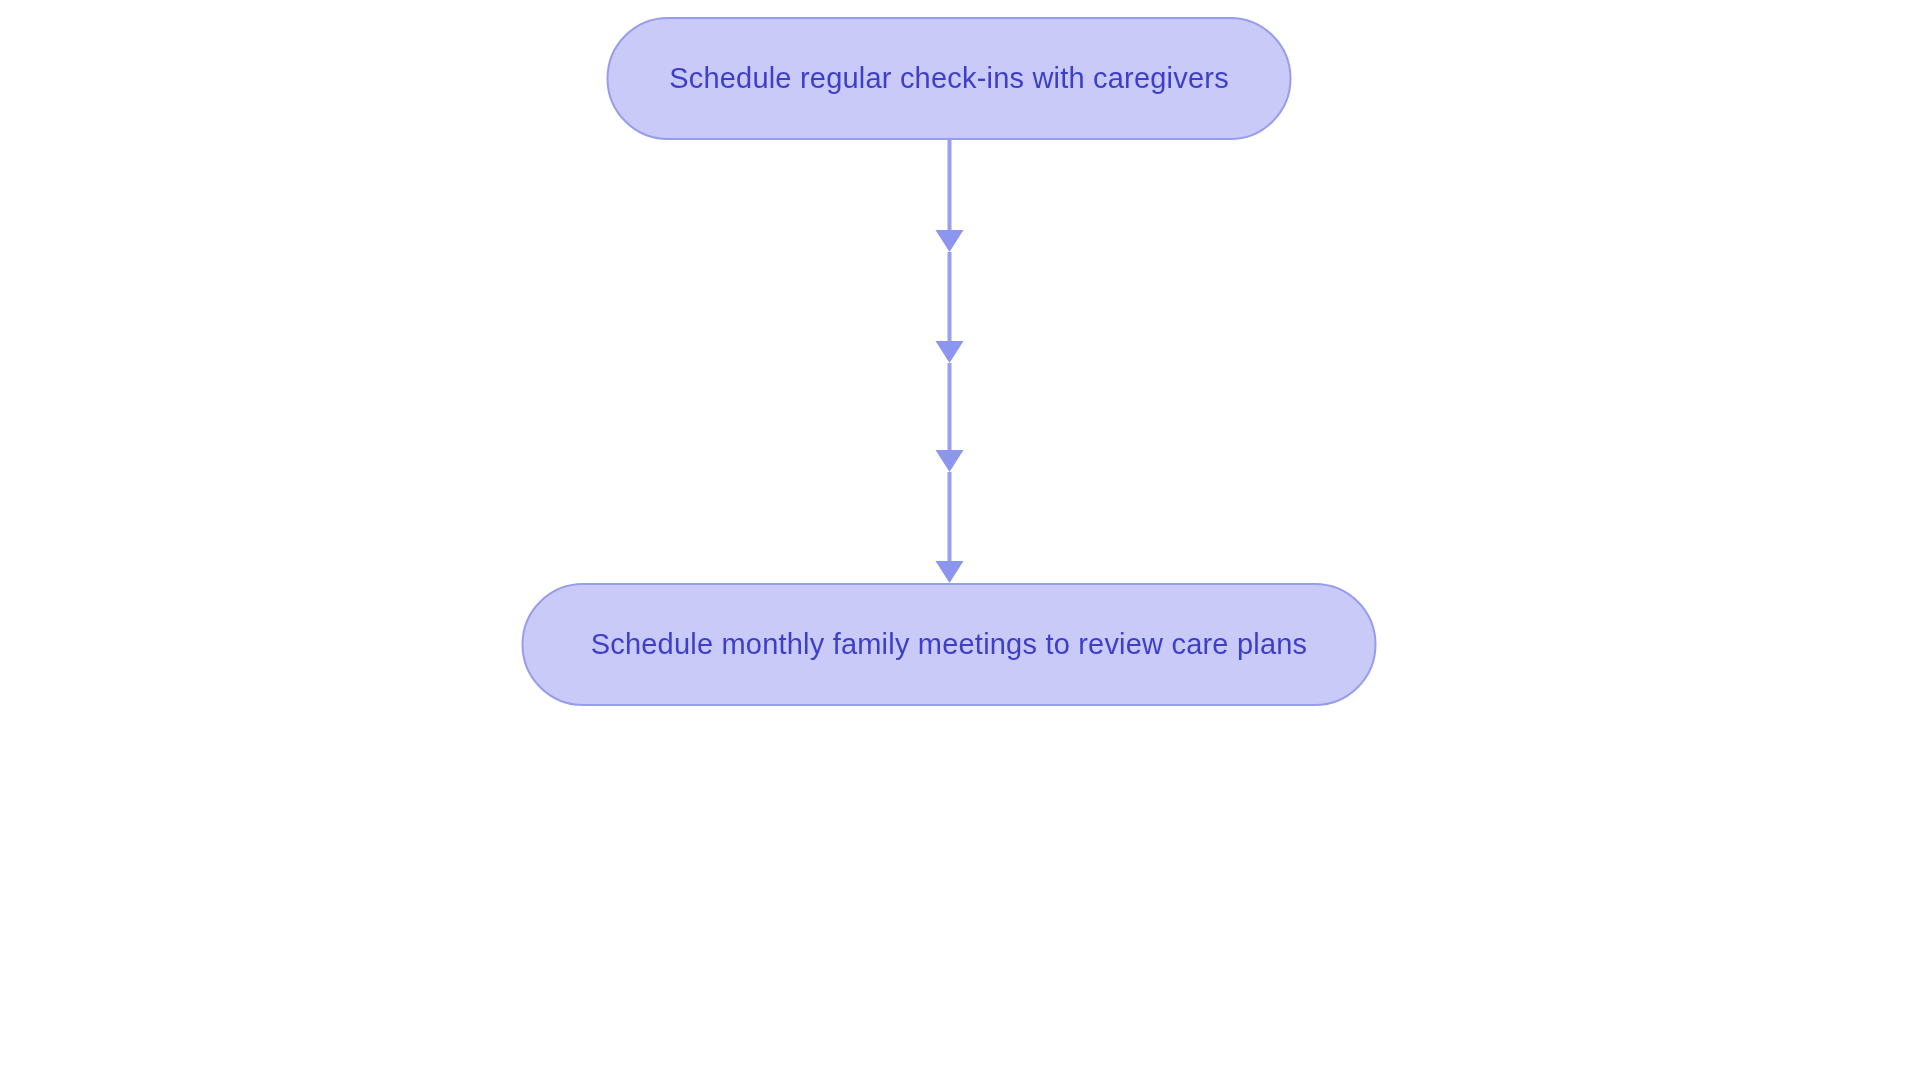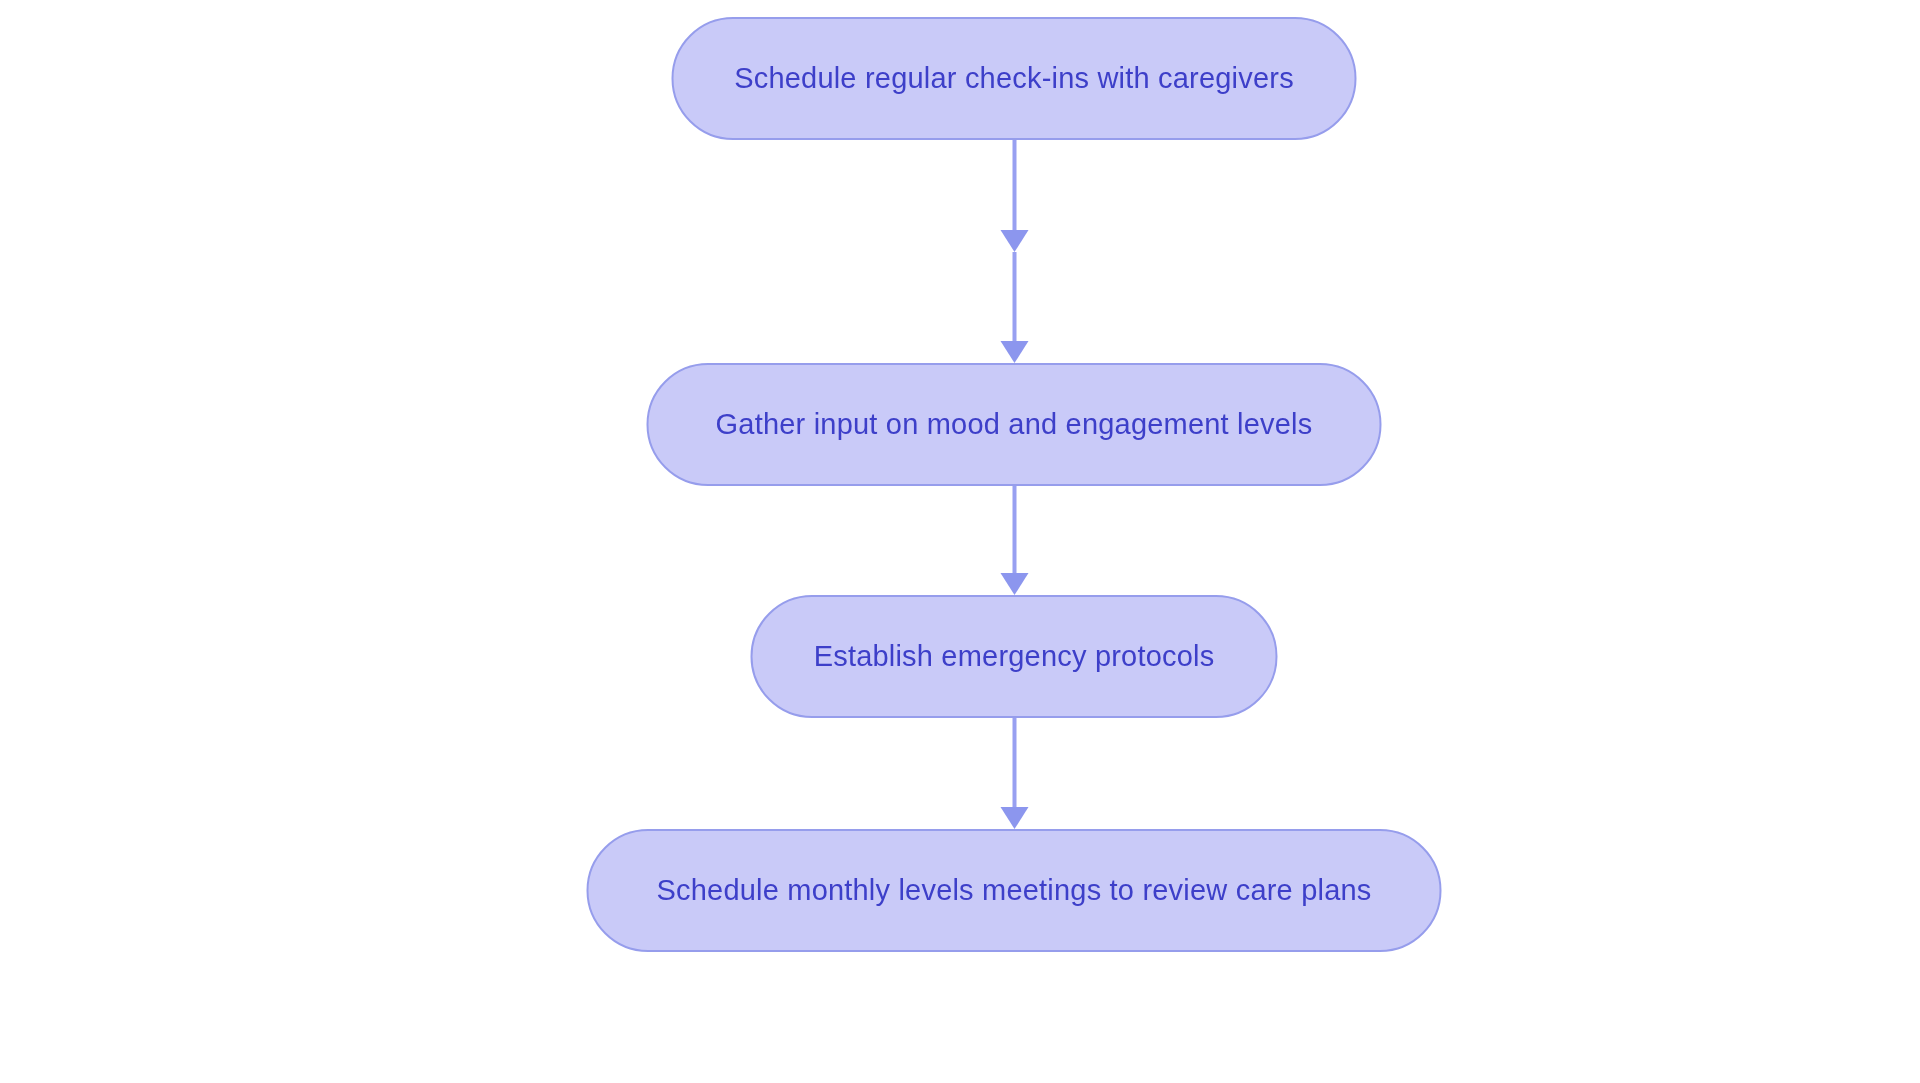--- a/index.html
+++ b/index.html
@@ -7,21 +7,21 @@
     padding: 0;
     width: 1920px;
     height: 1083px;
     background: var(--canvas-bg, #ffffff);
     overflow: hidden;
     font-family: "Liberation Sans", "DejaVu Sans", sans-serif;
   }
   .flowchart {
     position: absolute;
     top: 17px;
-    left: 1014px;
+    left: 949px;
     transform: translateX(-50%);
     display: flex;
     flex-direction: column;
     align-items: center;
   }
   .flow-node {
     height: 123px;
     box-sizing: border-box;
     border: 2px solid var(--node-border, #969DEC);
     background: var(--node-fill, #C9CAF8);
@@ -80,35 +80,29 @@
     <div class="arrow-line"></div>
     <div class="arrowhead"></div>
   </div>
 
 
   <div class="connector c2">
     <div class="arrow-line"></div>
     <div class="arrowhead"></div>
   </div>
 
-  <div class="flow-node n3">
-    <span class="node-label">Gather input on mood and engagement levels</span>
-  </div>
 
   <div class="connector c3">
     <div class="arrow-line"></div>
     <div class="arrowhead"></div>
   </div>
 
-  <div class="flow-node n4">
-    <span class="node-label">Establish emergency protocols</span>
-  </div>
 
   <div class="connector c4">
     <div class="arrow-line"></div>
     <div class="arrowhead"></div>
   </div>
 
   <div class="flow-node n5">
-    <span class="node-label">Schedule monthly levels meetings to review care plans</span>
+    <span class="node-label">Schedule monthly family meetings to review care plans</span>
   </div>
 
 </div>
 
 </body></html>

